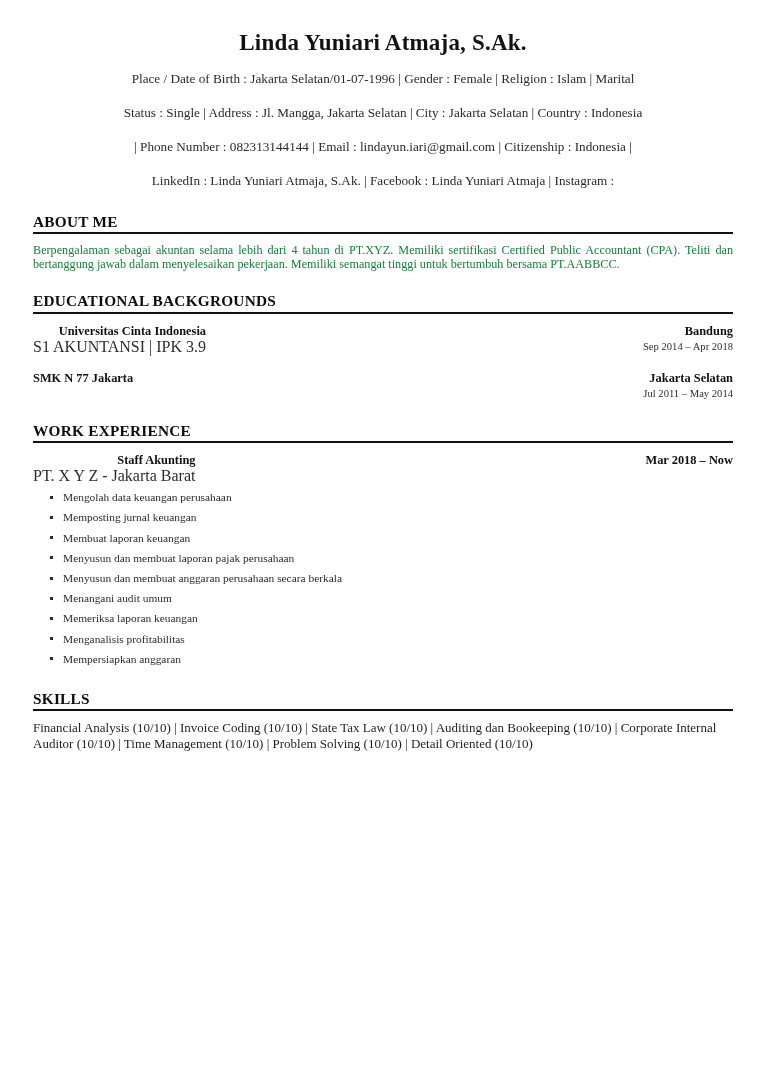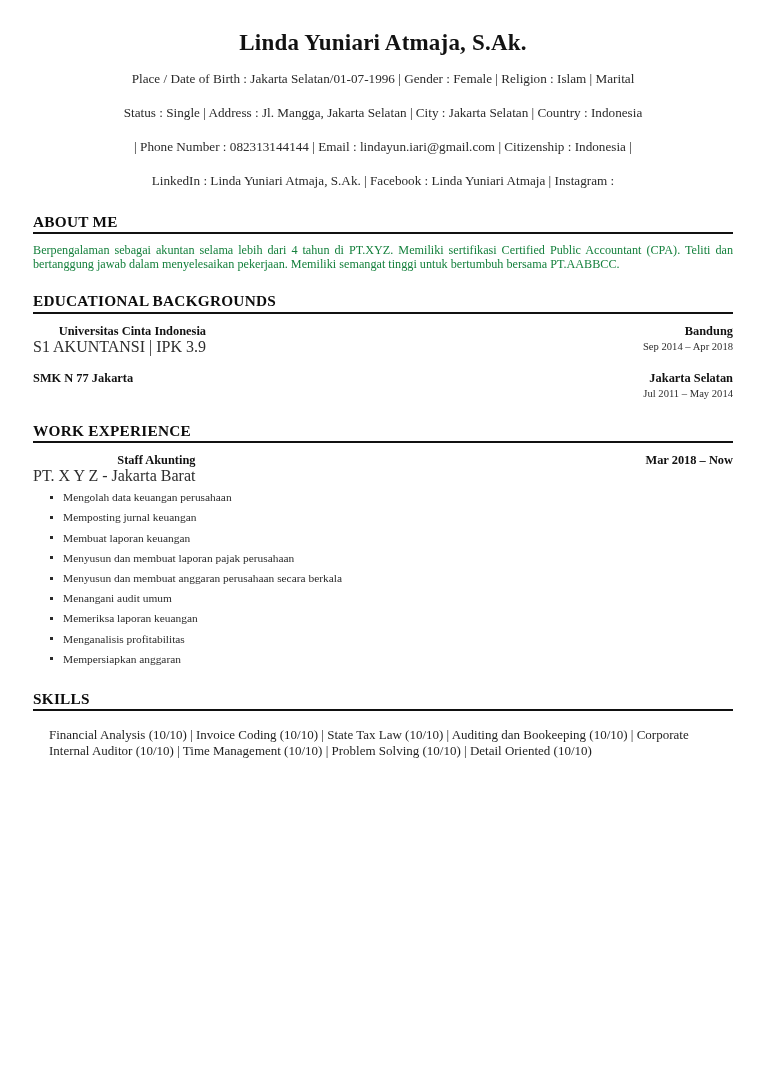--- a/index.html
+++ b/index.html
@@ -129,21 +129,21 @@
     width: 3px;
     height: 3px;
     background: #2b2b2b;
   }
 
   
   .skills-text {
     font-size: 13px;
     line-height: 15.5px;
     color: #1f1f1f;
-    margin: 16px;
+    margin: 0;
     text-align: left;
   }
 </style>
 </head>
 <body>
 
 <div class="page">
   <div class="content">
 
     <div class="header">

